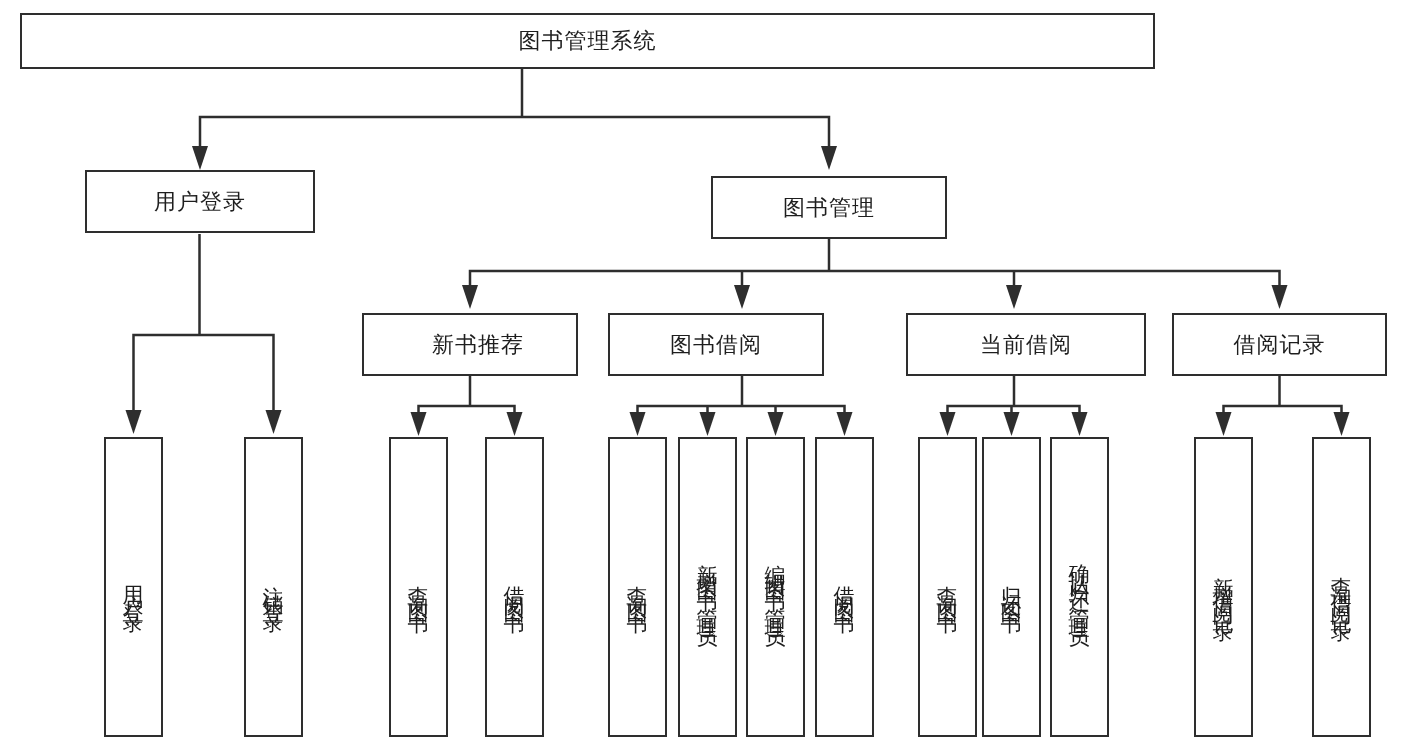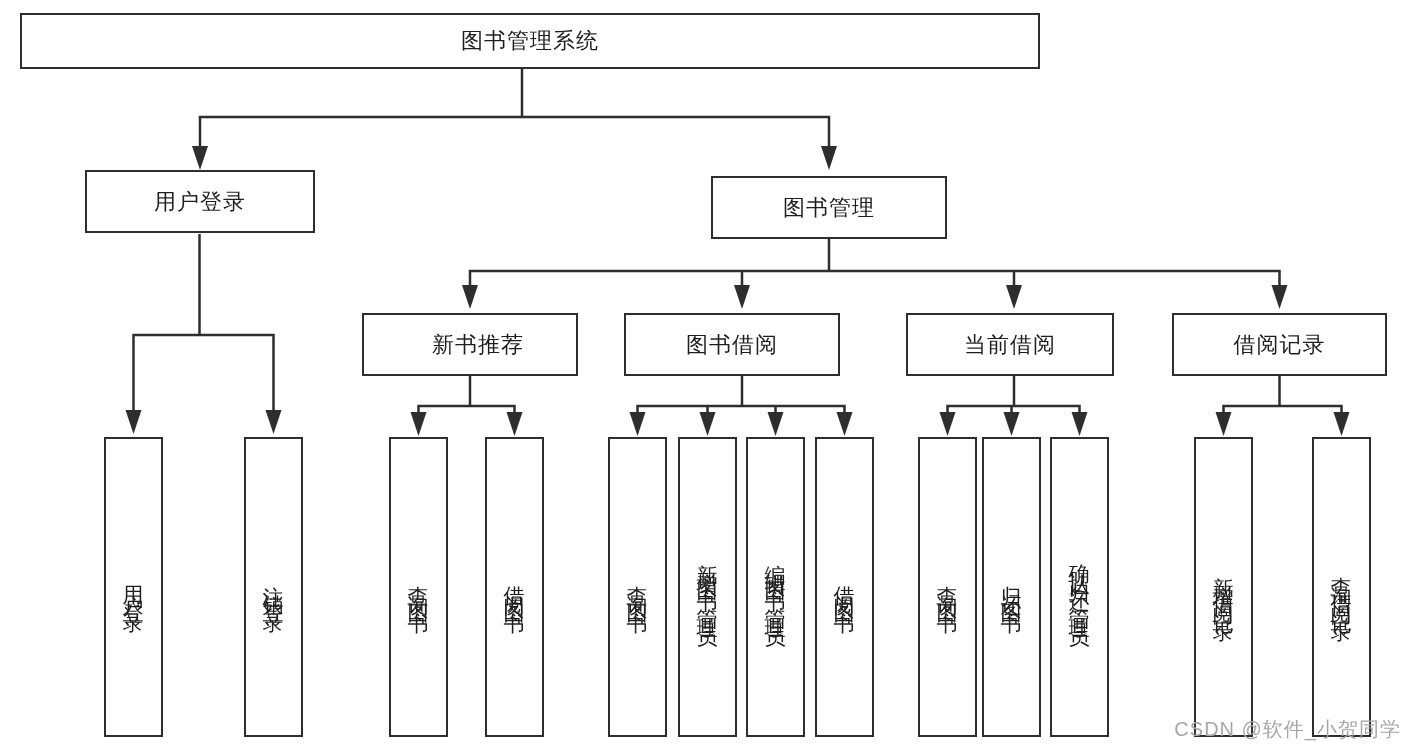--- a/index.html
+++ b/index.html
@@ -8,21 +8,21 @@
     font-family:"Liberation Sans","DejaVu Sans",sans-serif;color:#1e1e1e;
   }
   .connectors{position:absolute;left:0;top:0;}
   .node{
     position:absolute;background:#ffffff;border:2px solid #2e2e2e;
     display:flex;align-items:center;justify-content:center;
     box-sizing:border-box;
   }
   .node span{color:#1e1e1e;}
   .h span{font-size:22px;letter-spacing:1px;white-space:nowrap;}
-  .root{left:20px;top:13px;width:1020px;height:56px;text-align:center;}
+  .root{left:20px;top:13px;width:1135px;height:56px;text-align:center;}
   .l2{top:170px;height:63px;}
   .l3{top:313px;height:63px;}
   .v{top:437px;height:300px;width:59px;}
   .v span{
     writing-mode:vertical-rl;text-orientation:mixed;
     font-size:21px;letter-spacing:9px;line-height:55px;white-space:nowrap;
   }
   .watermark{
     position:absolute;top:716px;right:4px;font-size:20px;color:#a6a6a6;
     letter-spacing:1px;white-space:nowrap;
@@ -73,24 +73,24 @@
   <div class="node h l2" style="left:85px;width:230px;">
     <span>用户登录</span>
   </div>
   <div class="node h l2" style="left:711px;width:236px;margin-top:6px;">
     <span>图书管理</span>
   </div>
 
   <div class="node h l3" style="left:362px;width:216px;padding-left:16px;">
     <span>新书推荐</span>
   </div>
-  <div class="node h l3" style="left:624px;width:216px;">
+  <div class="node h l3" style="left:608px;width:216px;">
     <span>图书借阅</span>
   </div>
-  <div class="node h l3" style="left:906px;width:208px;">
+  <div class="node h l3" style="left:906px;width:240px;">
     <span>当前借阅</span>
   </div>
   <div class="node h l3" style="left:1172px;width:215px;">
     <span>借阅记录</span>
   </div>
 
   <div class="node v" style="left:104px;">
     <span>用户登录</span>
   </div>
   <div class="node v" style="left:244px;">
@@ -127,15 +127,14 @@
     <span>确认归还（管理员）</span>
   </div>
 
   <div class="node v" style="left:1194px;">
     <span>新增借阅记录</span>
   </div>
   <div class="node v" style="left:1312px;">
     <span>查询借阅记录</span>
   </div>
 
-  <div class="watermark">CSDN @软件_小贺同学</div>
 
 </div>
 
 </body></html>

